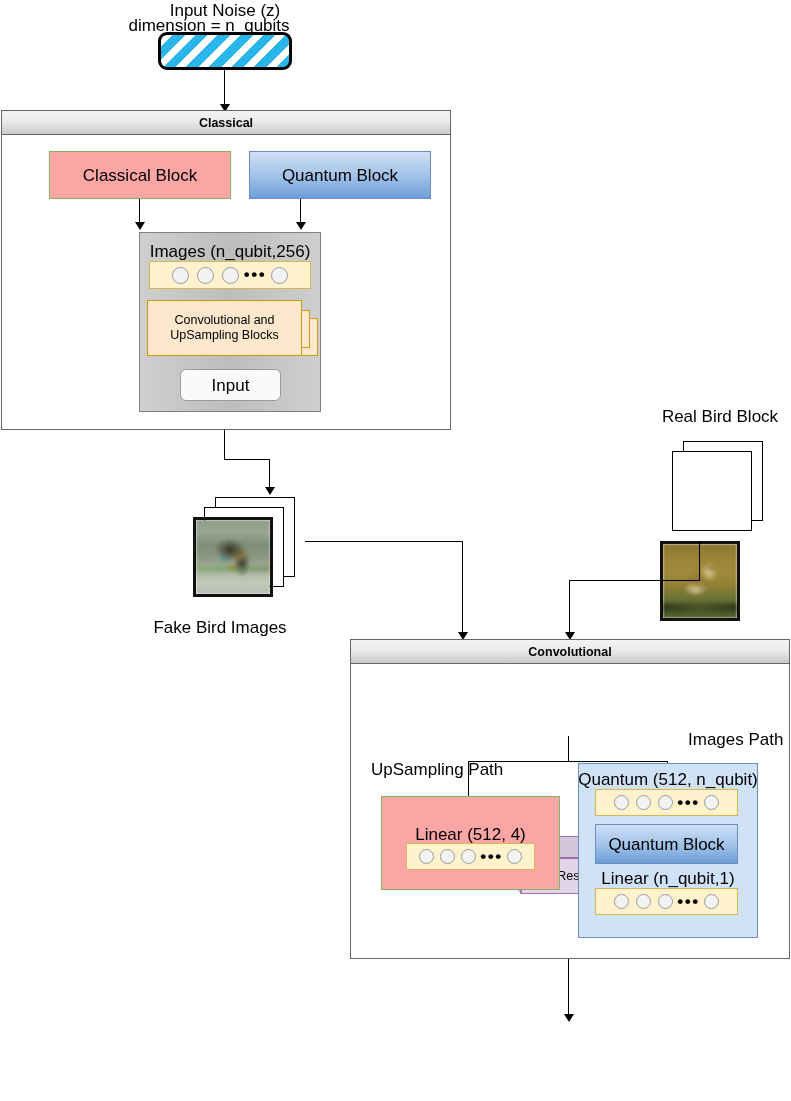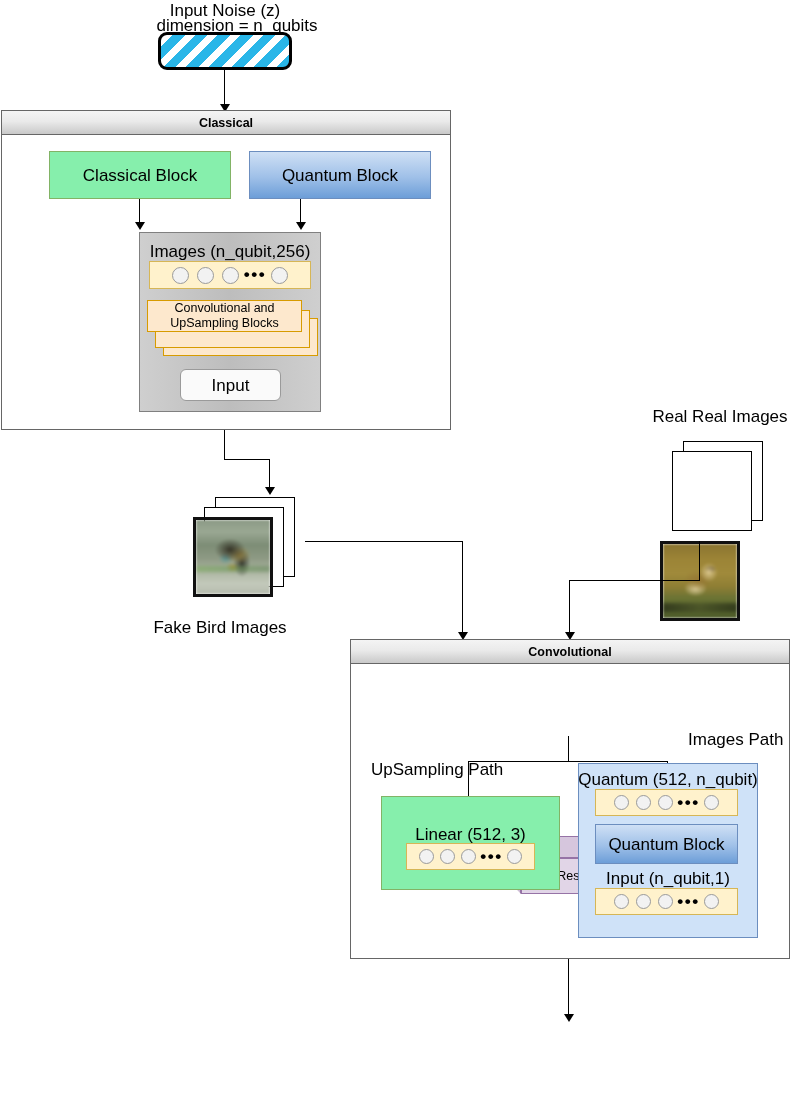--- a/index.html
+++ b/index.html
@@ -24,21 +24,21 @@
   
   .panel{border:1px solid #666;background:#ffffff;box-sizing:border-box;}
   .panel-hd{
     height:24px;box-sizing:border-box;
     border-bottom:1px solid #666;
     background:linear-gradient(to bottom,#f4f4f4 0%,#eaeaea 45%,#c9c9c9 100%);
     font-weight:bold;font-size:12.5px;
   }
 
   
-  .blk-green{background:#86efac;border:1px solid #82b366;box-sizing:border-box;}
+  .blk-green{background:#fca5a5;border:1px solid #82b366;box-sizing:border-box;}
   .blk-blue-grad{background:linear-gradient(to bottom,#cfe0f5 0%,#9fc0e8 55%,#6d9ed8 100%);
                  border:1px solid #6c8ebf;box-sizing:border-box;}
   .blk-bluelight{background:#cfe2f8;border:1px solid #6c8ebf;box-sizing:border-box;}
   .blk-gray{background:linear-gradient(to right,#cfcfcf 0%,#bdbdbd 50%,#cfcfcf 100%);
             border:1px solid #808080;box-sizing:border-box;}
   .blk-orange{background:#fde8cd;border:1px solid #d79b00;box-sizing:border-box;}
   .neuron-row{background:#fff2cc;border:1px solid #d6b656;box-sizing:border-box;
               display:flex;align-items:center;justify-content:center;}
   .blk-white-round{background:#fafafa;border:1px solid #9a9a9a;border-radius:6px;
                    box-sizing:border-box;}
@@ -105,21 +105,21 @@
   .ln.v{width:1.4px;}
   .arw{position:absolute;width:0;height:0;border-left:5px solid transparent;
        border-right:5px solid transparent;border-top:8px solid #000;}
 </style>
 </head>
 <body>
 
 <div class="abs lbl ctr" style="left:145px;top:3px;width:160px;height:15px;">
   <span>Input Noise (z)</span>
 </div>
-<div class="abs lbl ctr" style="left:157px;top:18px;width:160px;height:15px;">
+<div class="abs lbl ctr" style="left:129px;top:18px;width:160px;height:15px;">
   <span>dimension = n_qubits</span>
 </div>
 <div class="abs noise-box" style="left:158px;top:32px;width:134px;height:38px;"></div>
 
 <div class="ln v" style="left:224px;top:70px;height:36px;"></div>
 <div class="arw" style="left:220px;top:104px;"></div>
 
 <div class="abs panel" style="left:1px;top:110px;width:450px;height:320px;">
   <div class="panel-hd ctr">
     <span>Classical</span>
@@ -153,21 +153,21 @@
   <span class="gap" style="width:8px"></span>
   <span class="neuron"></span>
   <span class="gap" style="width:5px"></span>
   <span class="dots">•••</span>
   <span class="gap" style="width:5px"></span>
   <span class="neuron"></span>
 </div>
 
 <div class="abs blk-orange" style="left:163px;top:318px;width:155px;height:38px;"></div>
 <div class="abs blk-orange" style="left:155px;top:310px;width:155px;height:38px;"></div>
-<div class="abs blk-orange ctr lbl-wrap" style="left:147px;top:300px;width:155px;height:32px;padding:1px 6px;">
+<div class="abs blk-orange ctr lbl-wrap" style="left:147px;top:300px;width:155px;height:56px;padding:1px 6px;">
   <span>Convolutional and UpSampling Blocks</span>
 </div>
 
 <div class="abs blk-white-round ctr lbl" style="left:180px;top:369px;width:101px;height:32px;">
   <span>Input</span>
 </div>
 
 <div class="ln v" style="left:224px;top:430px;height:30px;"></div>
 <div class="ln h" style="left:224px;top:459px;width:46px;"></div>
 <div class="ln v" style="left:269px;top:459px;height:30px;"></div>
@@ -180,21 +180,21 @@
 </div>
 <div class="abs lbl ctr" style="left:150px;top:619px;width:140px;height:16px;">
   <span>Fake Bird Images</span>
 </div>
 
 <div class="ln h" style="left:305px;top:541px;width:158px;"></div>
 <div class="ln v" style="left:462px;top:541px;height:94px;"></div>
 <div class="arw" style="left:458px;top:632px;"></div>
 
 <div class="abs lbl ctr" style="left:650px;top:408px;width:140px;height:16px;">
-  <span>Real Real Images</span>
+  <span>Real Bird Block</span>
 </div>
 <div class="card-back abs" style="left:683px;top:441px;width:80px;height:80px;"></div>
 <div class="card-back abs" style="left:672px;top:451px;width:80px;height:80px;"></div>
 <div class="img-main abs" style="left:660px;top:461px;width:80px;height:80px;">
   <div class="real-img"></div>
 </div>
 
 <div class="ln v" style="left:699px;top:541px;height:40px;"></div>
 <div class="ln h" style="left:569px;top:580px;width:131px;"></div>
 <div class="ln v" style="left:569px;top:580px;height:55px;"></div>
@@ -223,21 +223,21 @@
 
 <div class="abs lbl" style="left:371px;top:762px;">
   <span>UpSampling Path</span>
 </div>
 <div class="abs lbl" style="left:688px;top:732px;">
   <span>Images Path</span>
 </div>
 
 <div class="abs blk-green" style="left:381px;top:796px;width:179px;height:94px;"></div>
 <div class="abs lbl ctr" style="left:381px;top:826px;width:179px;height:16px;">
-  <span>Linear (512, 3)</span>
+  <span>Linear (512, 4)</span>
 </div>
 <div class="abs neuron-row" style="left:406px;top:843px;width:129px;height:27px;">
   <span class="neuron sm"></span>
   <span class="gap" style="width:6px"></span>
   <span class="neuron sm"></span>
   <span class="gap" style="width:6px"></span>
   <span class="neuron sm"></span>
   <span class="gap" style="width:4px"></span>
   <span class="dots">•••</span>
   <span class="gap" style="width:4px"></span>
@@ -256,21 +256,21 @@
   <span class="neuron sm"></span>
   <span class="gap" style="width:4px"></span>
   <span class="dots">•••</span>
   <span class="gap" style="width:4px"></span>
   <span class="neuron sm"></span>
 </div>
 <div class="abs blk-blue-grad ctr lbl" style="left:595px;top:824px;width:143px;height:40px;">
   <span>Quantum Block</span>
 </div>
 <div class="abs lbl ctr" style="left:578px;top:870px;width:180px;height:16px;">
-  <span>Input (n_qubit,1)</span>
+  <span>Linear (n_qubit,1)</span>
 </div>
 <div class="abs neuron-row" style="left:595px;top:888px;width:143px;height:27px;">
   <span class="neuron sm"></span>
   <span class="gap" style="width:7px"></span>
   <span class="neuron sm"></span>
   <span class="gap" style="width:7px"></span>
   <span class="neuron sm"></span>
   <span class="gap" style="width:4px"></span>
   <span class="dots">•••</span>
   <span class="gap" style="width:4px"></span>

